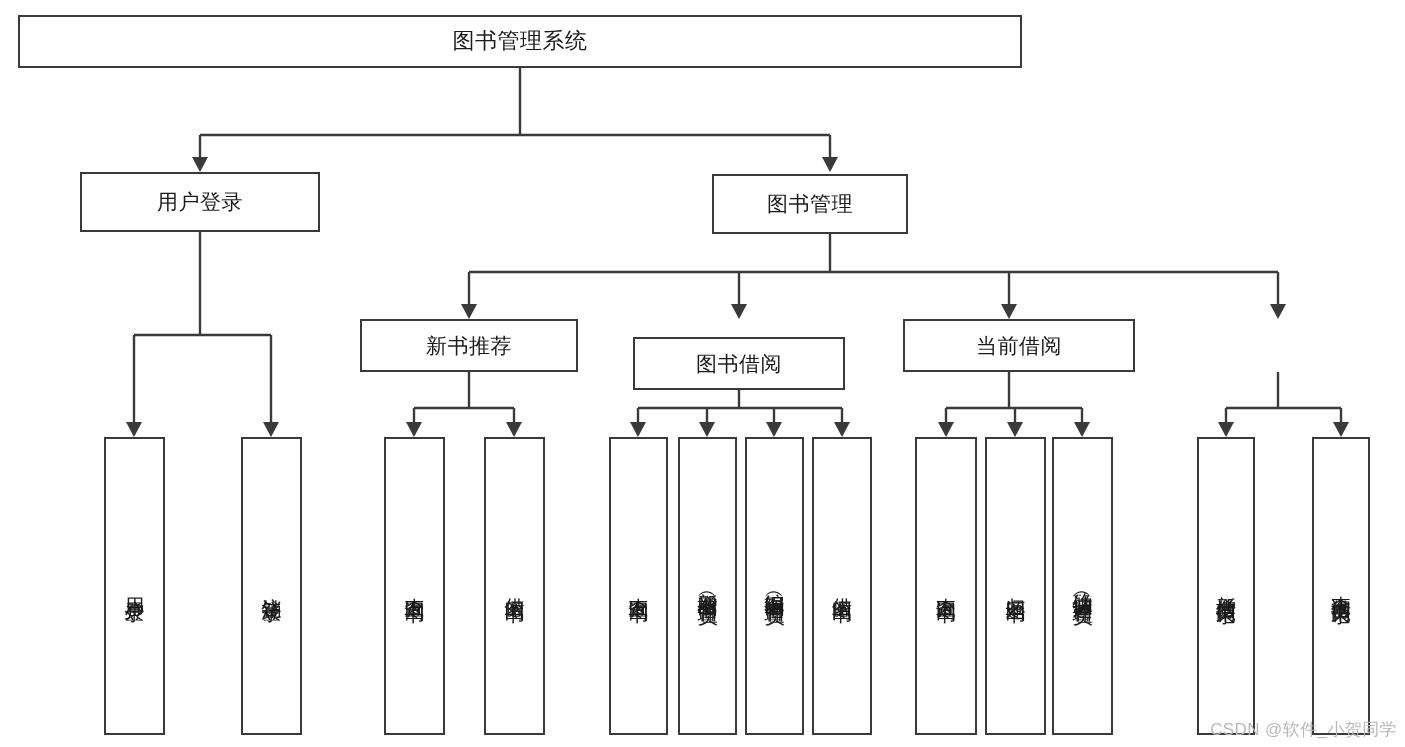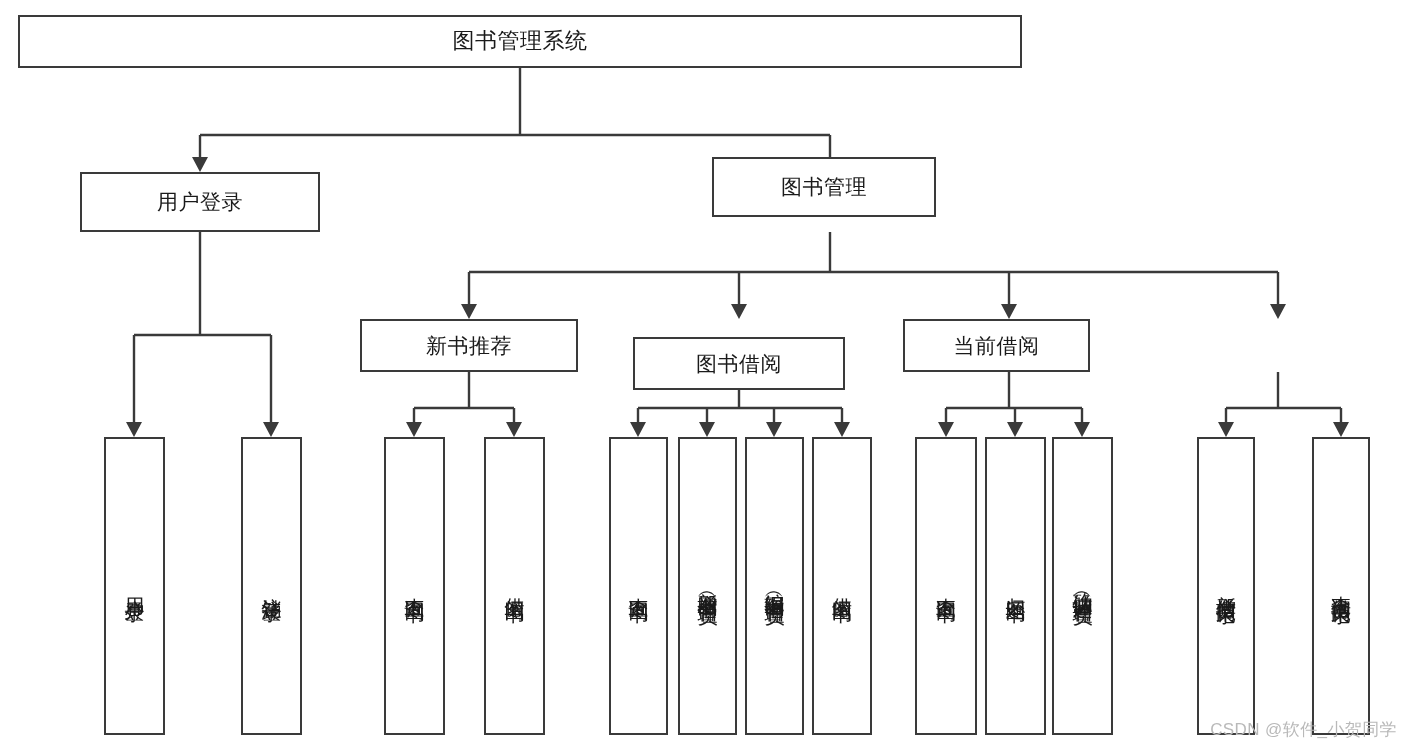--- a/index.html
+++ b/index.html
@@ -146,31 +146,31 @@
       <polygon class="arrow" points="1333,422 1349,422 1341,437"></polygon>
     </svg>
 
   <div class="node root horiz" style="left: 18px; top: 15px; width: 1004px; height: 53px;">
     <span class="node-label">图书管理系统</span>
   </div>
 
   <div class="node horiz" style="left: 80px; top: 172px; width: 240px; height: 60px;">
     <span class="node-label">用户登录</span>
   </div>
-  <div class="node horiz" style="left: 712px; top: 157px; width: 224px; height: 60px;">
+  <div class="node horiz" style="left: 712px; top: 174px; width: 196px; height: 60px;">
     <span class="node-label">图书管理</span>
   </div>
 
   <div class="node horiz" style="left: 360px; top: 319px; width: 218px; height: 53px;">
     <span class="node-label">新书推荐</span>
   </div>
   <div class="node horiz" style="left: 633px; top: 337px; width: 212px; height: 53px;">
     <span class="node-label">图书借阅</span>
   </div>
-  <div class="node horiz" style="left: 903px; top: 319px; width: 187px; height: 53px;">
+  <div class="node horiz" style="left: 903px; top: 319px; width: 232px; height: 53px;">
     <span class="node-label">当前借阅</span>
   </div>
 
   <div class="node vert" style="left: 104px; top: 437px; width: 61px; height: 298px;">
     <span class="node-label">用户登录</span>
   </div>
   <div class="node vert" style="left: 241px; top: 437px; width: 61px; height: 298px;">
     <span class="node-label">注销登录</span>
   </div>
   <div class="node vert" style="left: 384px; top: 437px; width: 61px; height: 298px;">

